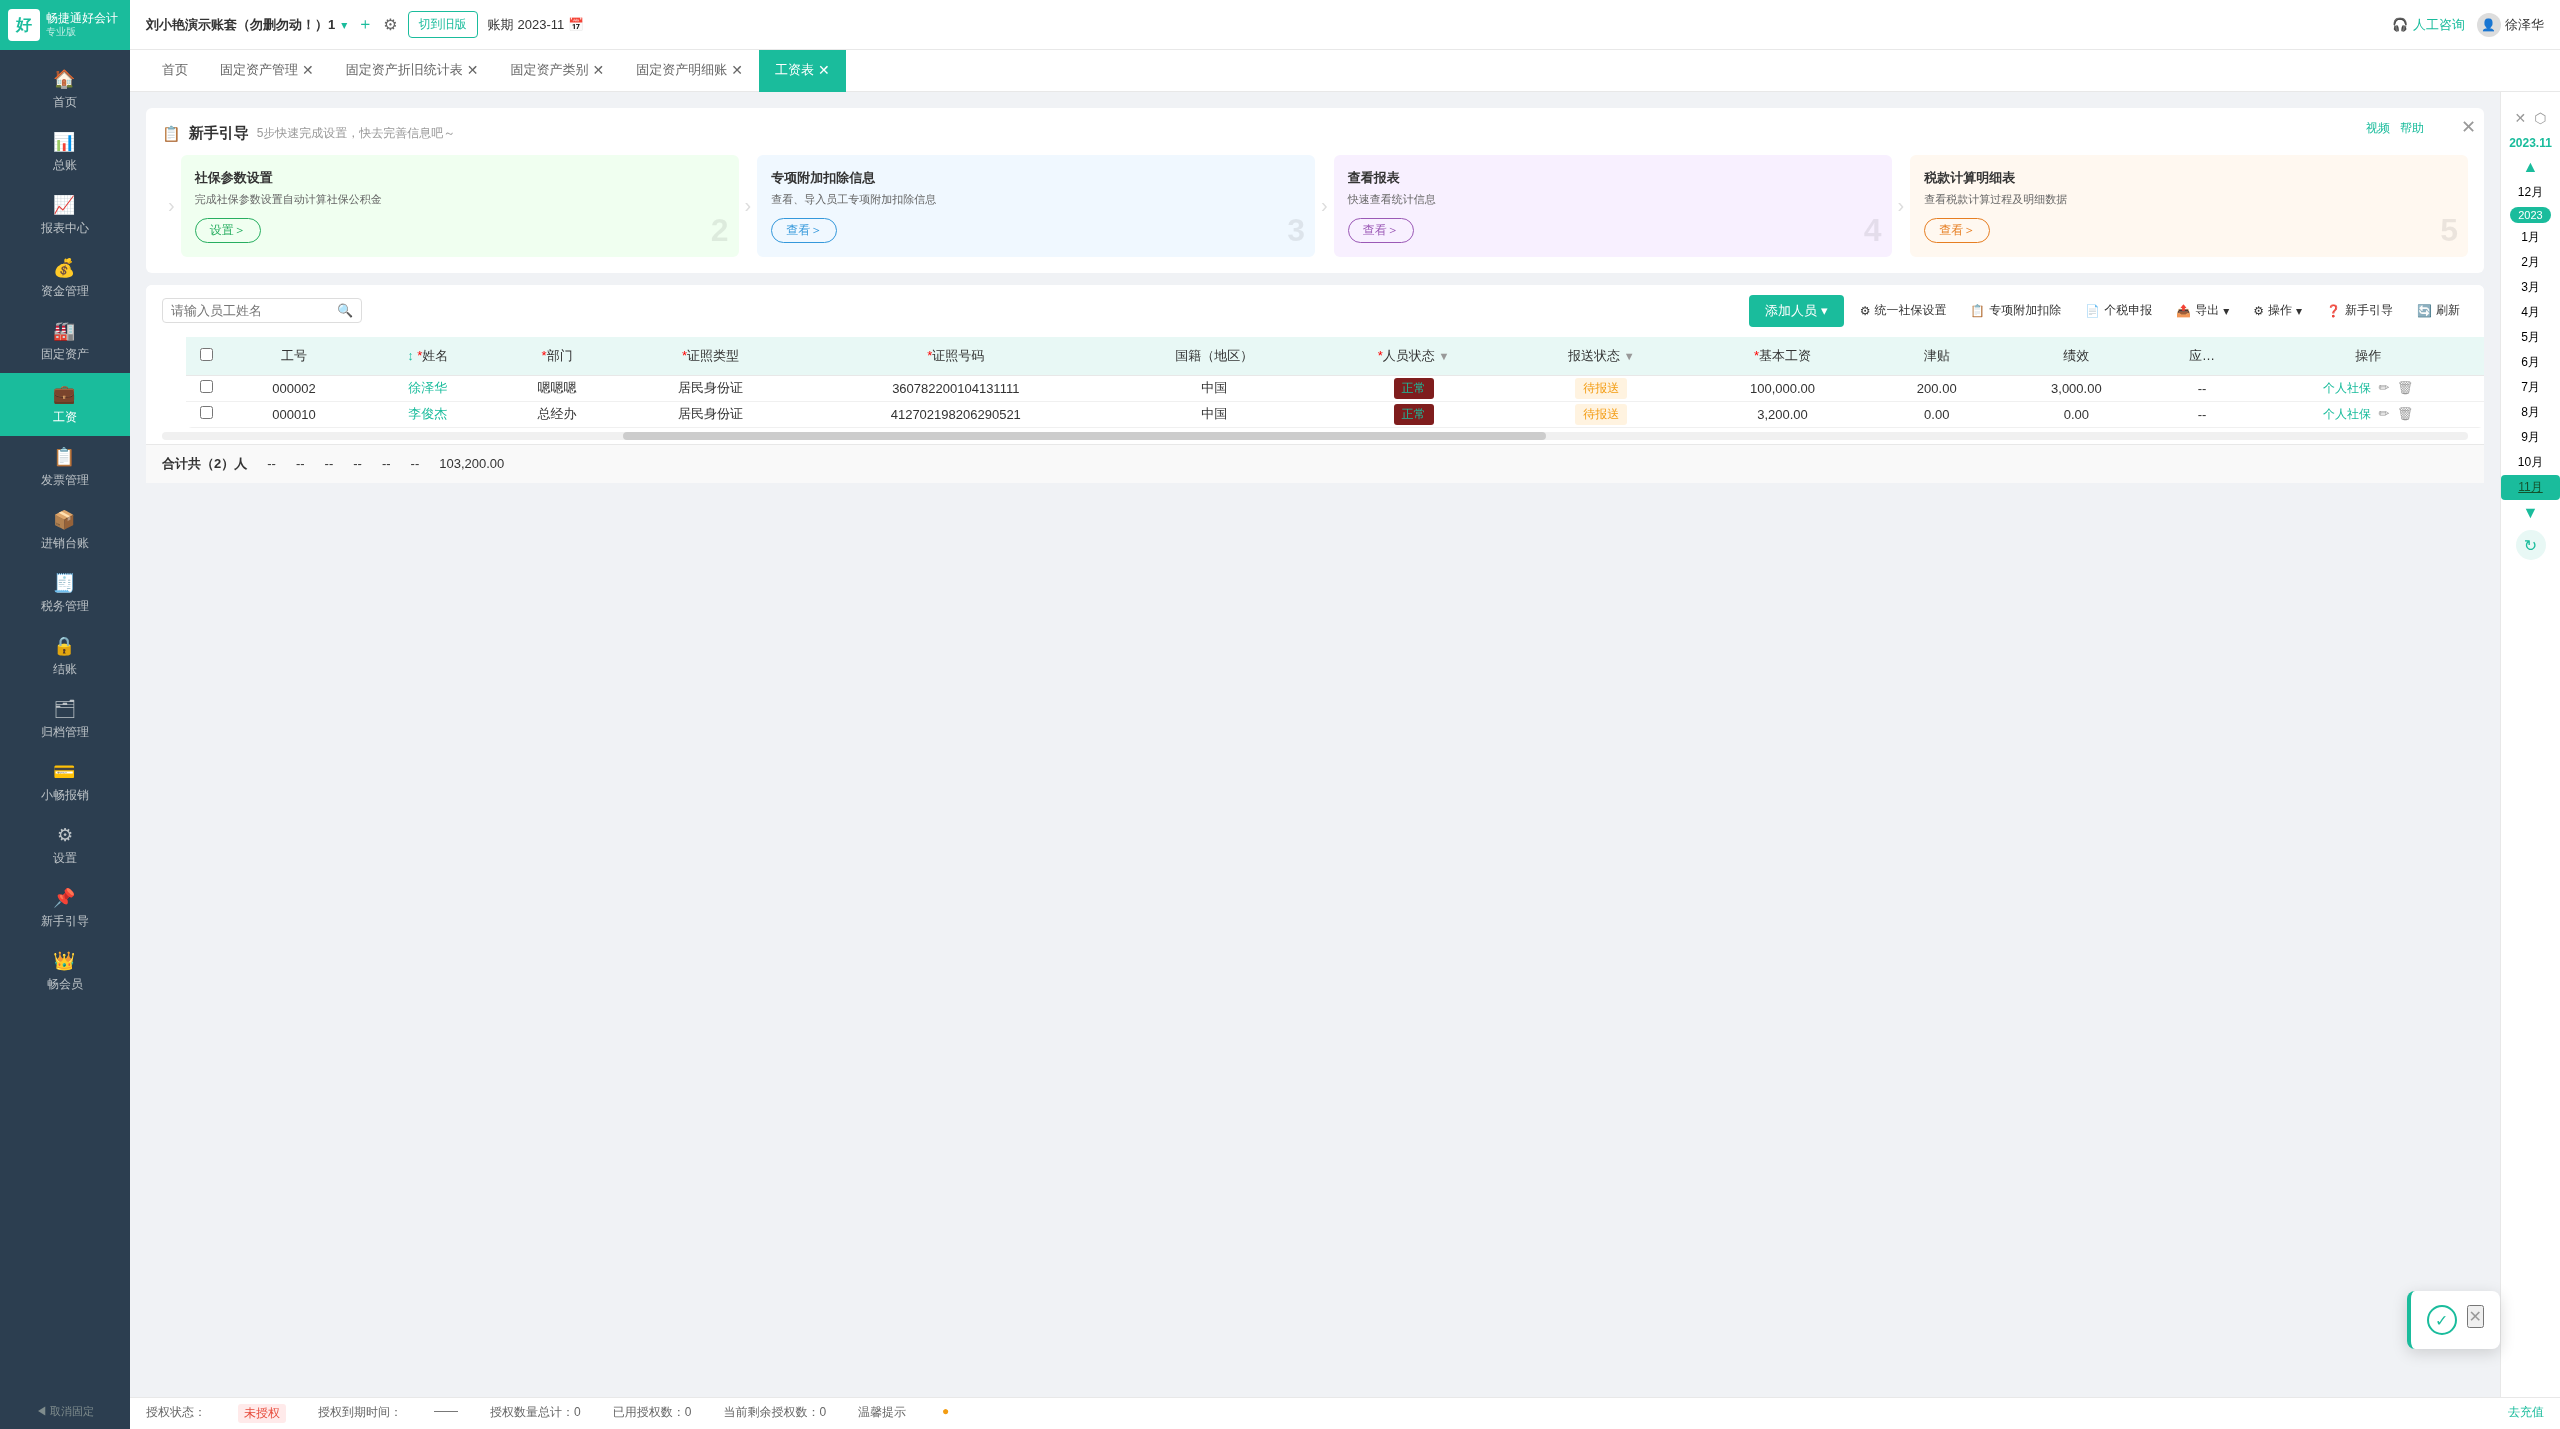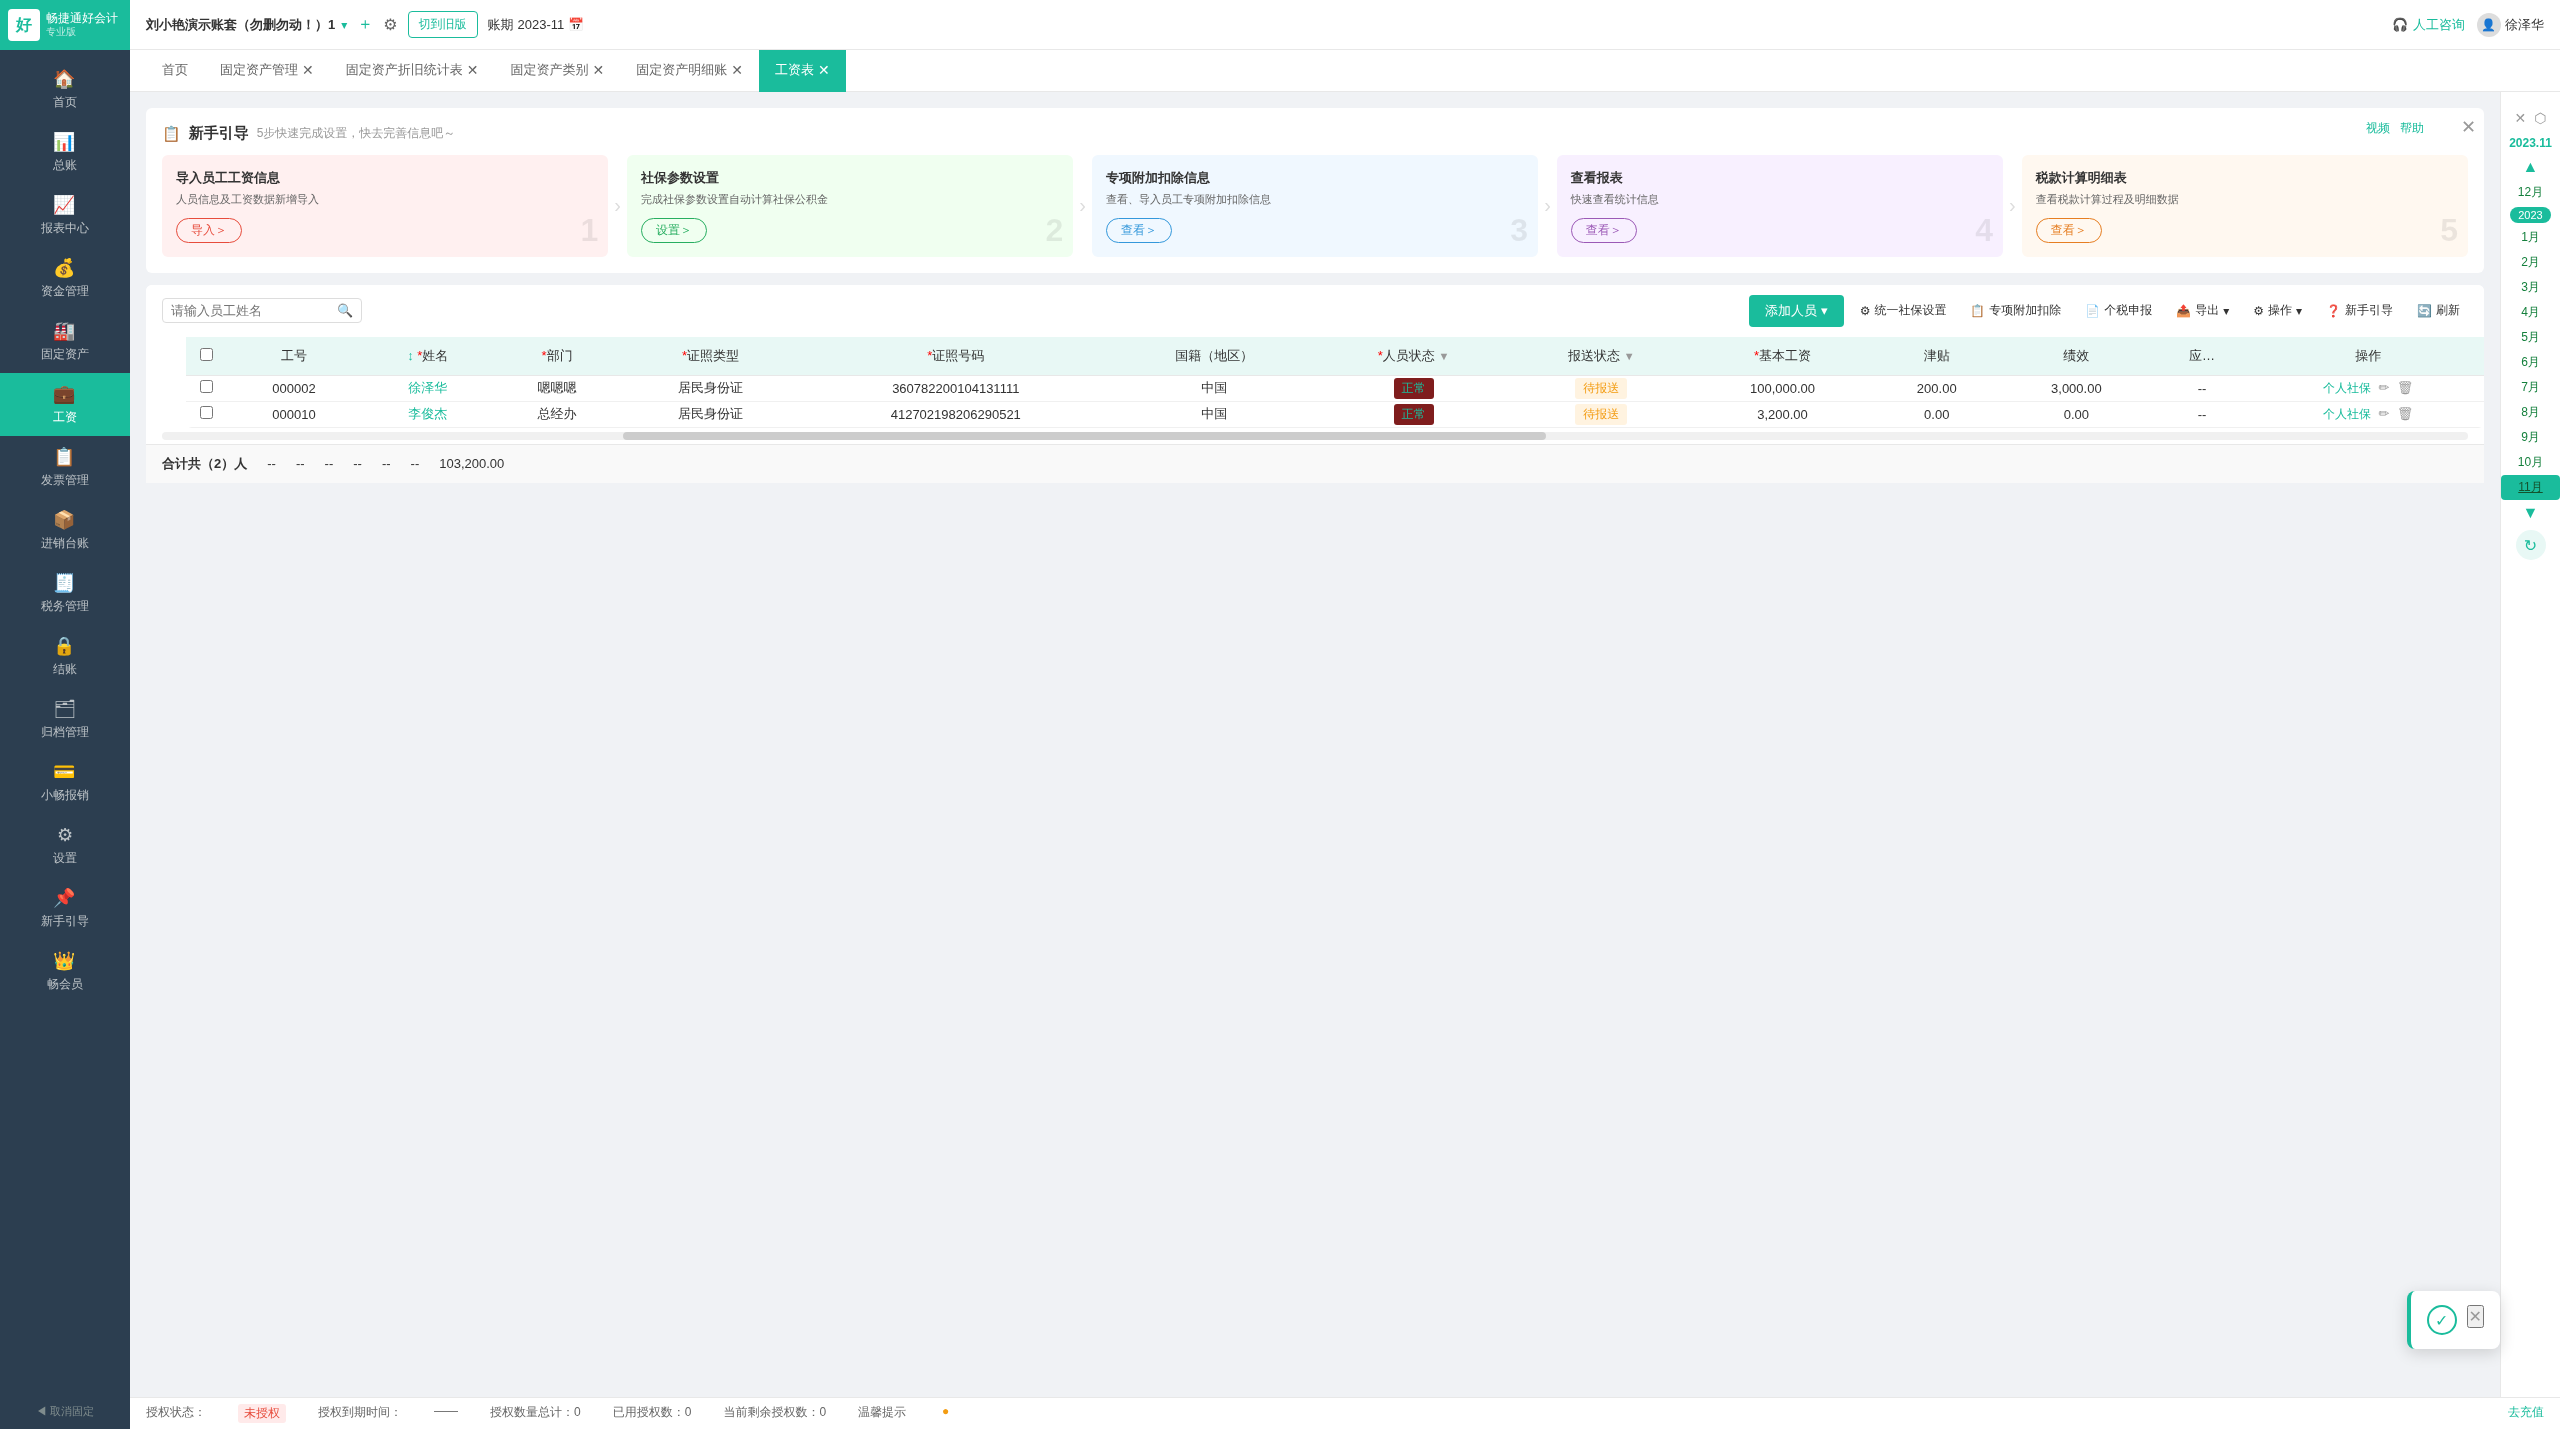--- a/index.html
+++ b/index.html
@@ -263,21 +263,21 @@
       overflow: hidden;
     }
     .calendar-year {
       color: #1abc9c; font-size: 12px; font-weight: bold;
       padding: 4px; cursor: pointer;
     }
     .calendar-nav {
       color: #1abc9c; cursor: pointer; font-size: 16px; padding: 4px;
     }
     .calendar-month {
-      padding: 4px 8px; cursor: pointer; color: #15803d;
+      padding: 4px 8px; cursor: pointer; color: #000000;
       width: 100%; text-align: center; font-size: 12px;
     }
     .calendar-month.active {
       background: #1abc9c; color: #14532d; border-radius: 4px; text-decoration: underline;
     }
     .calendar-year-badge {
       background: #1abc9c; color: white; border-radius: 10px;
       padding: 2px 8px; font-size: 11px; margin: 2px 0;
     }
 
@@ -461,26 +461,20 @@
           <span style="color:#1abc9c;">📋</span>
           <span>新手引导</span>
           <span style="color:#999;font-size:12px;font-weight:normal;">5步快速完成设置，快去完善信息吧～</span>
         </div>
         <div style="position:absolute;top:12px;right:60px;display:flex;gap:10px;">
           <span style="color:#1abc9c;font-size:12px;cursor:pointer;">视频</span>
           <span style="color:#1abc9c;font-size:12px;cursor:pointer;">帮助</span>
         </div>
         <button class="panel-close-btn">✕</button>
         <div class="onboarding-steps">
-          <div class="onboarding-step step1">
-            <div class="onboarding-step-title">导入员工工资信息</div>
-            <div class="onboarding-step-desc">人员信息及工资数据新增导入</div>
-            <span class="onboarding-step-btn">导入＞</span>
-            <div class="onboarding-step-num">1</div>
-          </div>
           <div class="onboarding-arrow">›</div>
           <div class="onboarding-step step2">
             <div class="onboarding-step-title">社保参数设置</div>
             <div class="onboarding-step-desc">完成社保参数设置自动计算社保公积金</div>
             <span class="onboarding-step-btn">设置＞</span>
             <div class="onboarding-step-num">2</div>
           </div>
           <div class="onboarding-arrow">›</div>
           <div class="onboarding-step step3">
             <div class="onboarding-step-title">专项附加扣除信息</div>

